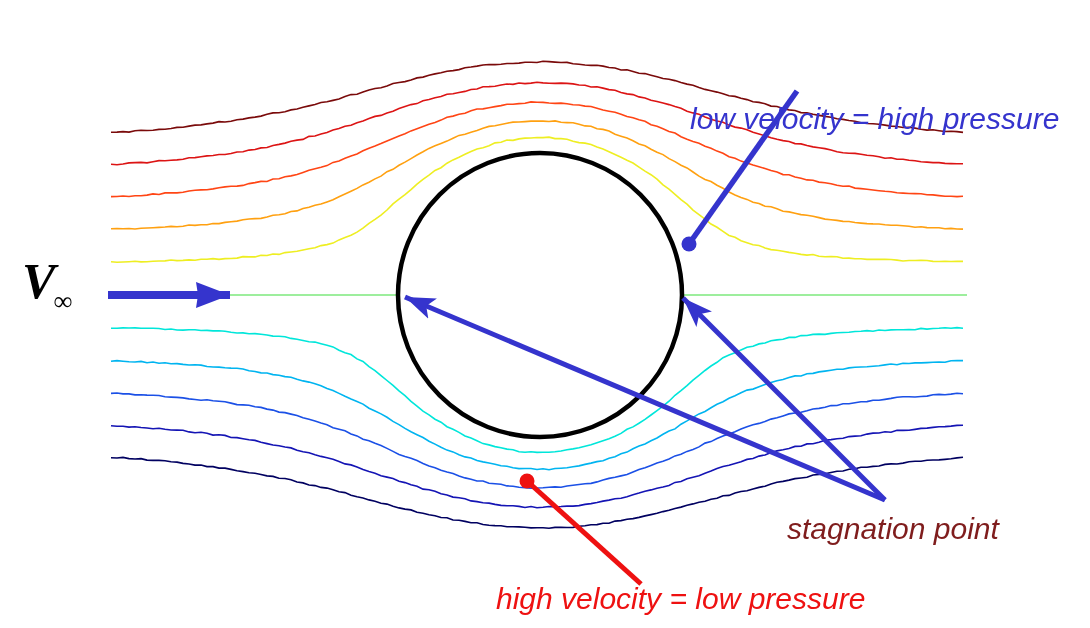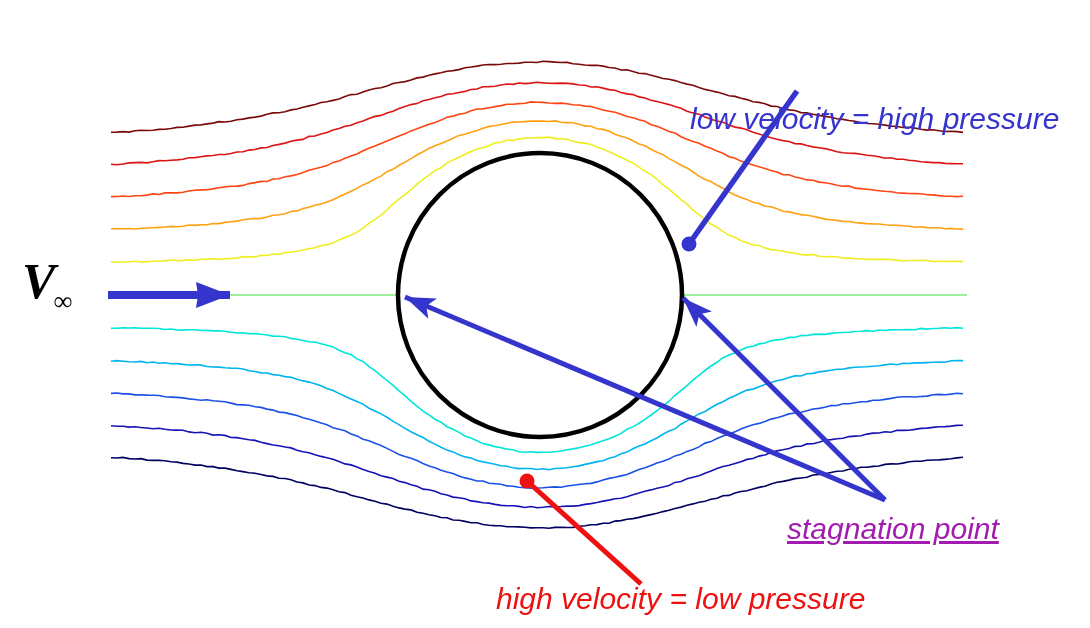--- a/index.html
+++ b/index.html
@@ -66,16 +66,16 @@
       <line x1="527" y1="481" x2="641" y2="584" stroke="#ee1111" stroke-width="5"></line>
       <circle cx="527" cy="481" r="7.5" fill="#ee1111"></circle>
     </svg>
 
   <div id="freestream-label" class="anno">
     <span class="vsym">V</span><span class="vsub">∞</span>
   </div>
 
   <div id="low-velocity-label" class="anno" style="color: rgb(53, 52, 205);">low velocity = high pressure</div>
 
-  <div id="stagnation-label" class="anno" style="color: #a21caf; text-decoration: underline;">stagnation point</div>
+  <div id="stagnation-label" class="anno" style="color: #7f1d1d;">stagnation point</div>
 
   <div id="high-velocity-label" class="anno" style="color: rgb(238, 17, 17); text-align: center;">high velocity = low pressure</div>
 </div>
 
 </body></html>

